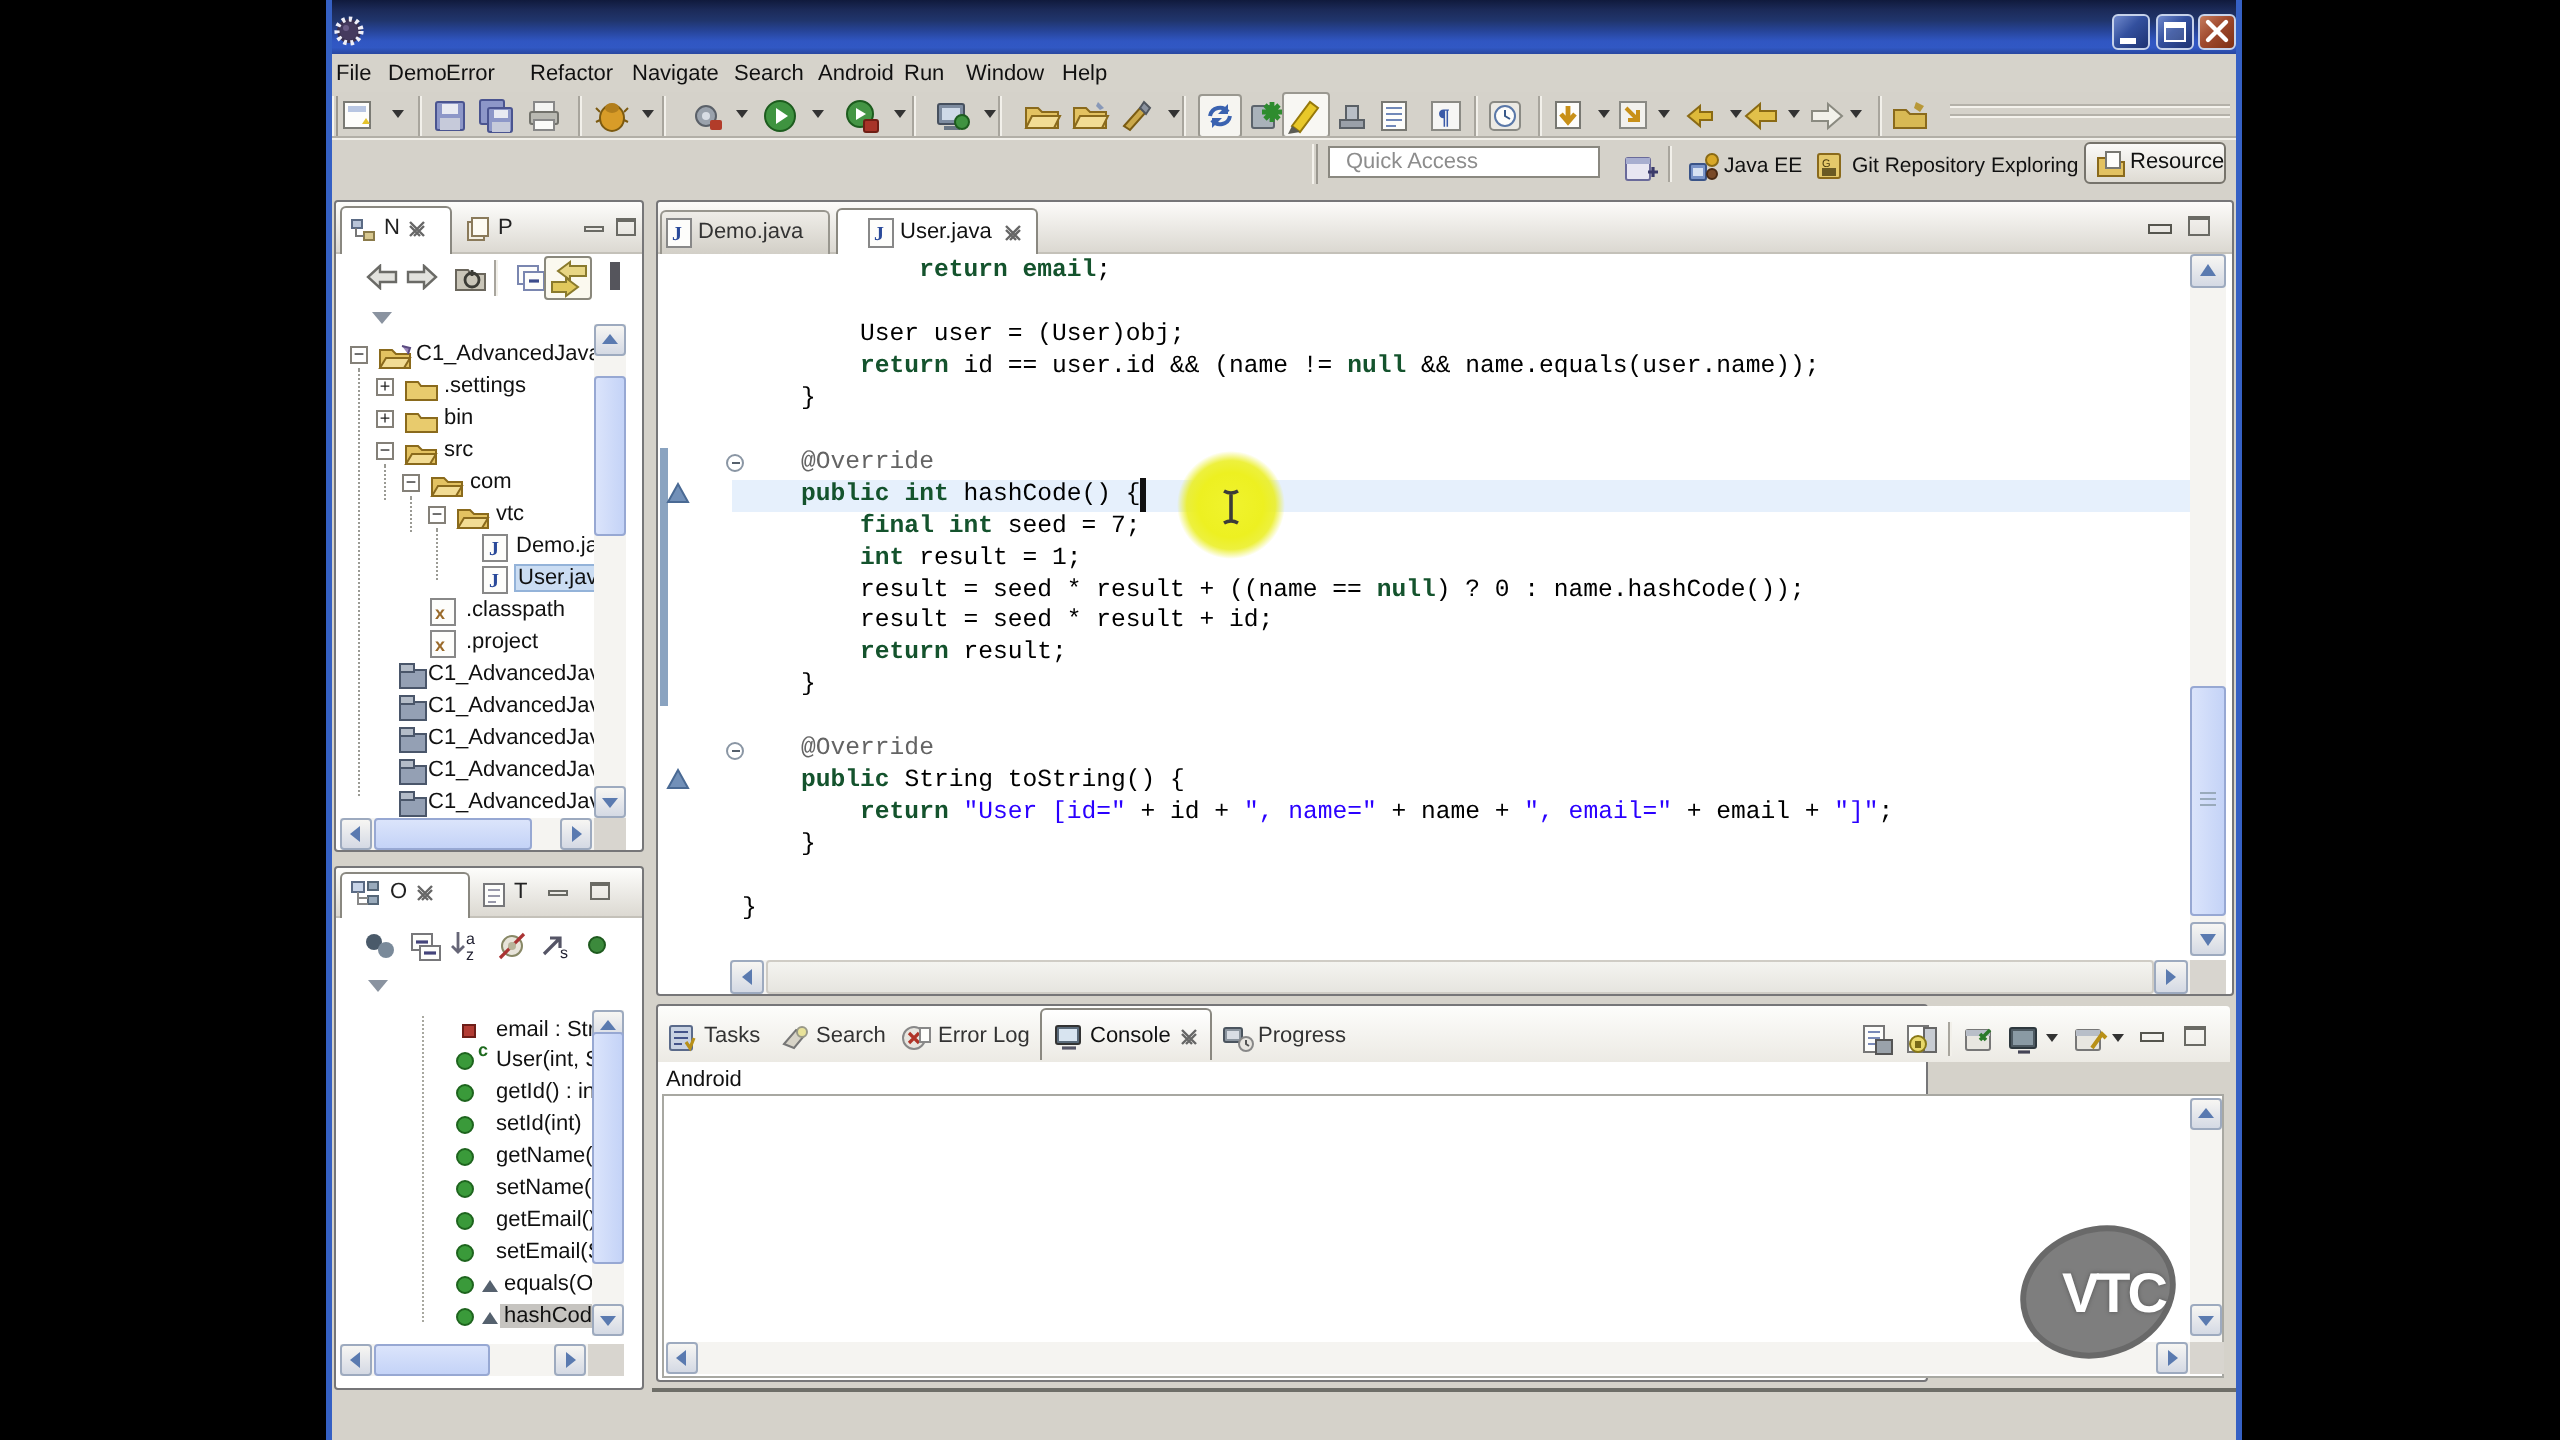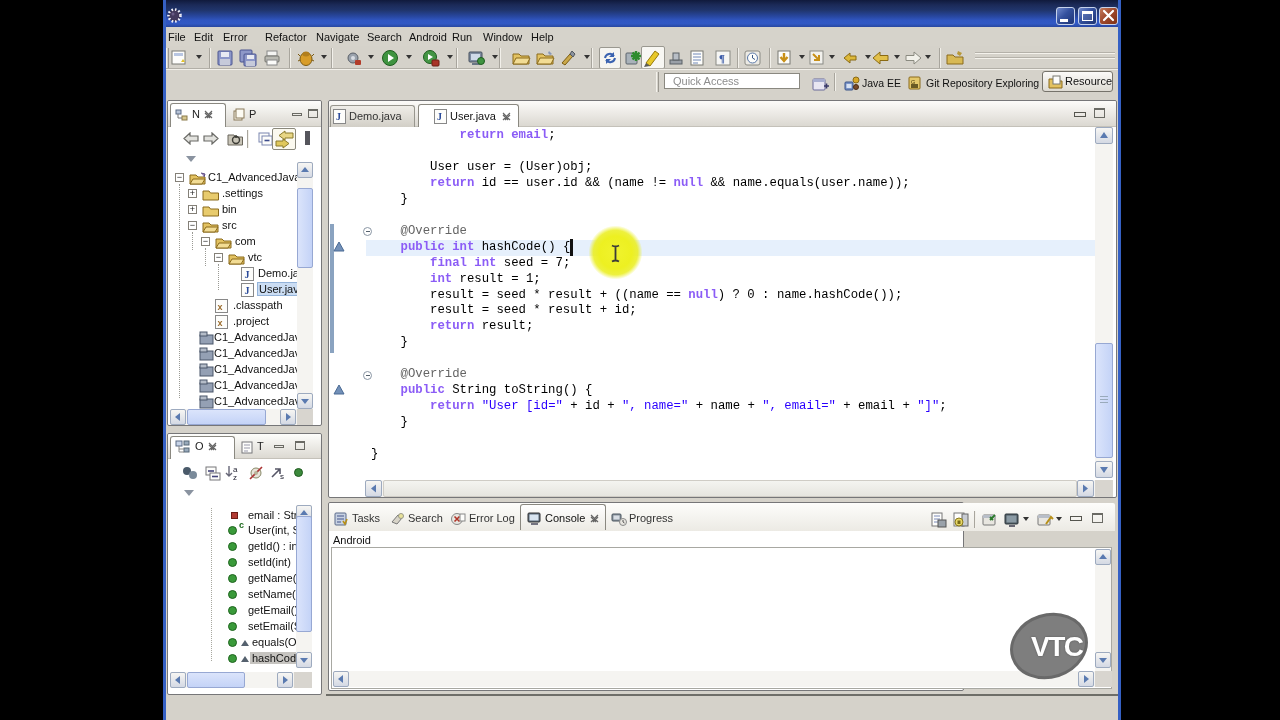--- a/index.html
+++ b/index.html
@@ -34,21 +34,21 @@
 .sbtn svg { position:absolute; left:0; top:0; }
 .strack { position:absolute; background:#f5f4f1; }
 .sthumb { position:absolute; background:linear-gradient(90deg,#dbe4fb,#c4d3f7); border:1px solid #97a8d3; border-radius:2px; }
 .sthumbh { position:absolute; background:linear-gradient(#dbe4fb,#c4d3f7); border:1px solid #97a8d3; border-radius:2px; }
 .mono { font-family:"Liberation Mono", monospace; }
 .trow { position:absolute; left:0; width:129px; height:16px; }
 .orow { position:absolute; left:0; width:128px; height:15.9px; }
 .exp { position:absolute; top:3px; width:9px; height:9px; background:#fff; border:1px solid #848078; font-size:9px; line-height:7px; text-align:center; color:#222; }
 .tl { position:absolute; top:1px; white-space:nowrap; }
 .gc { position:absolute; left:60px; top:3px; width:9px; height:9px; border-radius:50%; background:#3a9a3a; border:1px solid #1e641e; }
-.k { color:#8b5cf6; font-weight:bold; }
+.k { color:#14532d; font-weight:bold; }
 .s { color:#2a00ff; }
 .a { color:#646464; }
 </style>
 </head>
 <body>
 <div id="win">
 
   <div id="title">
     <svg class="abs" style="left:0px;top:7px;" width="17" height="17">
         <circle cx="8.5" cy="8.5" r="6" fill="#3a3050" stroke="#efeff8" stroke-width="2.6" stroke-dasharray="1.6 1.9"></circle>
@@ -61,21 +61,21 @@
     <div class="tbtn max" style="left:912px;">
         <div class="abs" style="left:3px;top:3px;width:11px;height:10px;border:1px solid #fff;border-top:3px solid #fff;background:rgba(255,255,255,0.12);"></div>
       </div>
     <div class="tbtn close" style="left:933px;"><svg width="17" height="16">
           <path d="M4 3 L13 12 M13 3 L4 12" stroke="#fff" stroke-width="2.2" stroke-linecap="round"></path>
         </svg></div>
   </div>
 
   <div id="menubar">
     <span style="left:2px;">File</span>
-      <span style="left:28px;">Edit</span>
+      <span style="left:28px;">Demo</span>
       <span style="left:57px;">Error</span>
       <span style="left:99px;">Refactor</span>
       <span style="left:150px;">Navigate</span>
       <span style="left:201px;">Search</span>
       <span style="left:243px;">Android</span>
       <span style="left:286px;">Run</span>
       <span style="left:317px;">Window</span>
       <span style="left:365px;">Help</span>
   </div>
 

